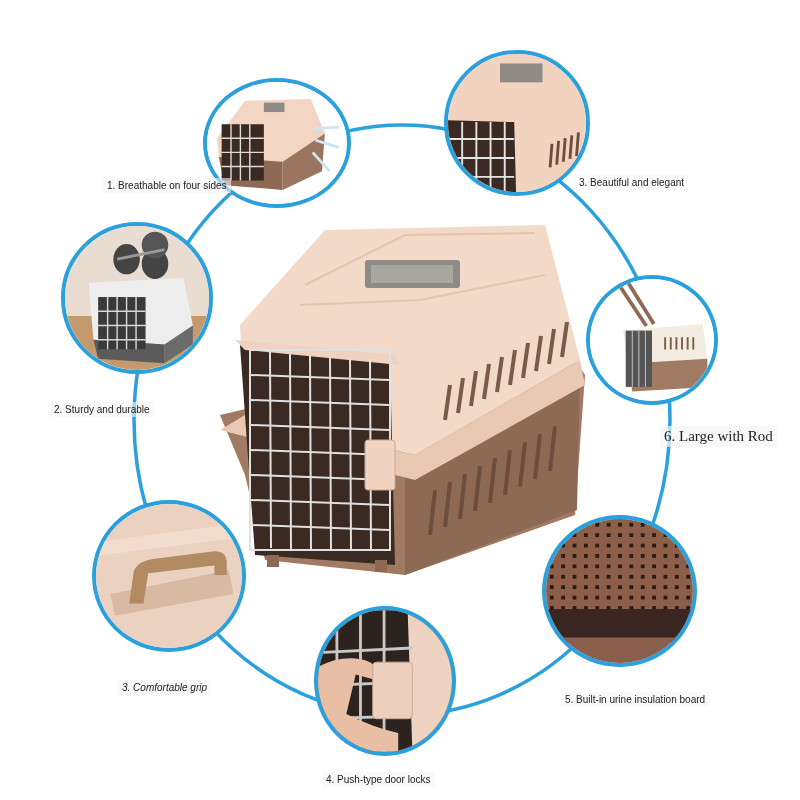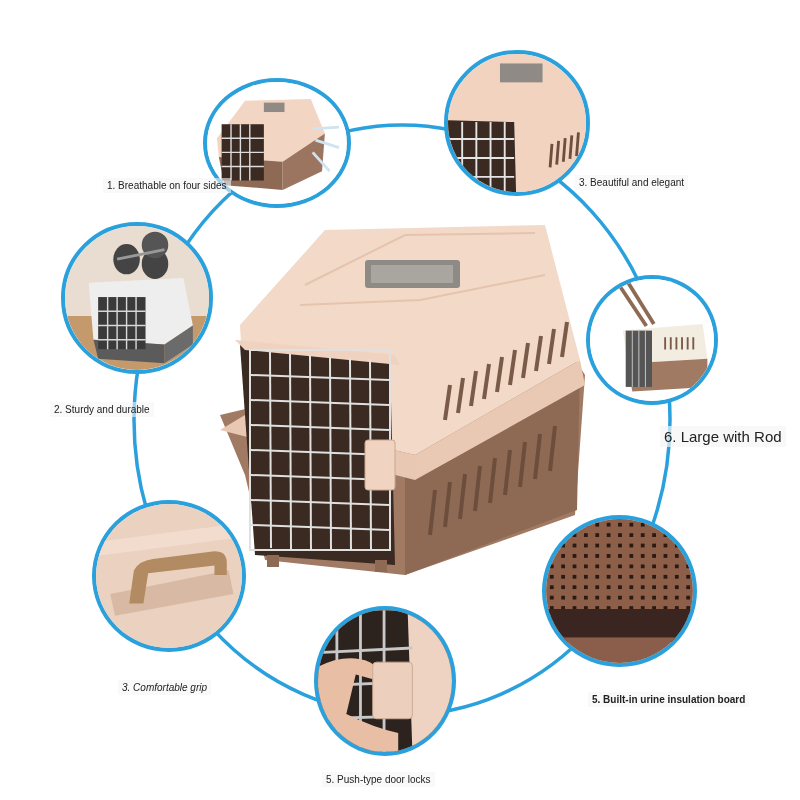--- a/index.html
+++ b/index.html
@@ -181,21 +181,21 @@
       <g stroke="#7a5a48" stroke-width="2">
         <line x1="80" y1="62" x2="80" y2="75"></line>
           <line x1="86" y1="62" x2="86" y2="75"></line>
           <line x1="92" y1="62" x2="92" y2="75"></line>
           <line x1="98" y1="62" x2="98" y2="75"></line>
           <line x1="104" y1="62" x2="104" y2="75"></line>
           <line x1="110" y1="62" x2="110" y2="75"></line>
       </g>
     </svg>
   </div>
-  <div class="label big" style="left:660px;top:426px;">6. Large with Rod</div>
+  <div class="label big" style="left:660px;top:426px;font-family:Liberation Serif, serif;">6. Large with Rod</div>
 
   <div class="bubble" style="left:92px;top:500px;width:154px;height:152px;">
     <svg viewBox="0 0 154 152">
       <rect width="154" height="152" fill="#ead1c0"></rect>
       <polygon points="0,40 154,20 154,35 0,55" fill="#f2dccd"></polygon>
       <polygon points="15,95 140,70 145,95 20,118" fill="#d7b9a4"></polygon>
       <path d="M35,105 L40,70 Q45,60 60,58 L125,50 Q138,50 138,62 L138,75 L125,75 L125,65 L55,73 L50,105 Z" fill="#b38b63"></path>
     </svg>
   </div>
   <div class="label" style="left:118px;top:680px;font-style:italic;">3. Comfortable grip</div>
@@ -209,30 +209,30 @@
           <line x1="45" y1="0" x2="45" y2="150"></line>
           <line x1="70" y1="0" x2="70" y2="150"></line>
         <line x1="0" y1="45" x2="100" y2="40"></line>
           <line x1="0" y1="80" x2="100" y2="76"></line>
           <line x1="0" y1="115" x2="100" y2="112"></line>
       </g>
       <path d="M0,60 Q30,45 55,55 L70,65 L65,75 L40,68 L30,110 Q60,125 85,130 L85,150 L0,150 Z" fill="#e8bfa5"></path>
       <rect x="58" y="55" width="42" height="60" rx="4" fill="#ecd0bd" stroke="#c9a890"></rect>
     </svg>
   </div>
-  <div class="label" style="left:322px;top:772px;">5. Push-type door locks</div>
+  <div class="label" style="left:322px;top:772px;">4. Push-type door locks</div>
 
   <div class="bubble" style="left:542px;top:515px;width:155px;height:152px;">
     <svg viewBox="0 0 155 152">
       <defs>
         <pattern id="holes" x="0" y="0" width="12" height="11" patternUnits="userSpaceOnUse">
           <rect width="12" height="11" fill="#8d5e48"></rect>
           <rect x="4" y="4" width="4" height="4" fill="#2a1a14"></rect>
         </pattern>
       </defs>
       <rect width="155" height="100" fill="url(#holes)"></rect>
       <rect y="95" width="155" height="35" fill="#3a2520"></rect>
       <rect y="125" width="155" height="27" fill="#8a5e4a"></rect>
     </svg>
   </div>
-  <div class="label" style="left:588px;top:692px;font-weight:bold;">5. Built-in urine insulation board</div>
+  <div class="label" style="left:561px;top:692px;">5. Built-in urine insulation board</div>
 
 </div>
 
 </body></html>

